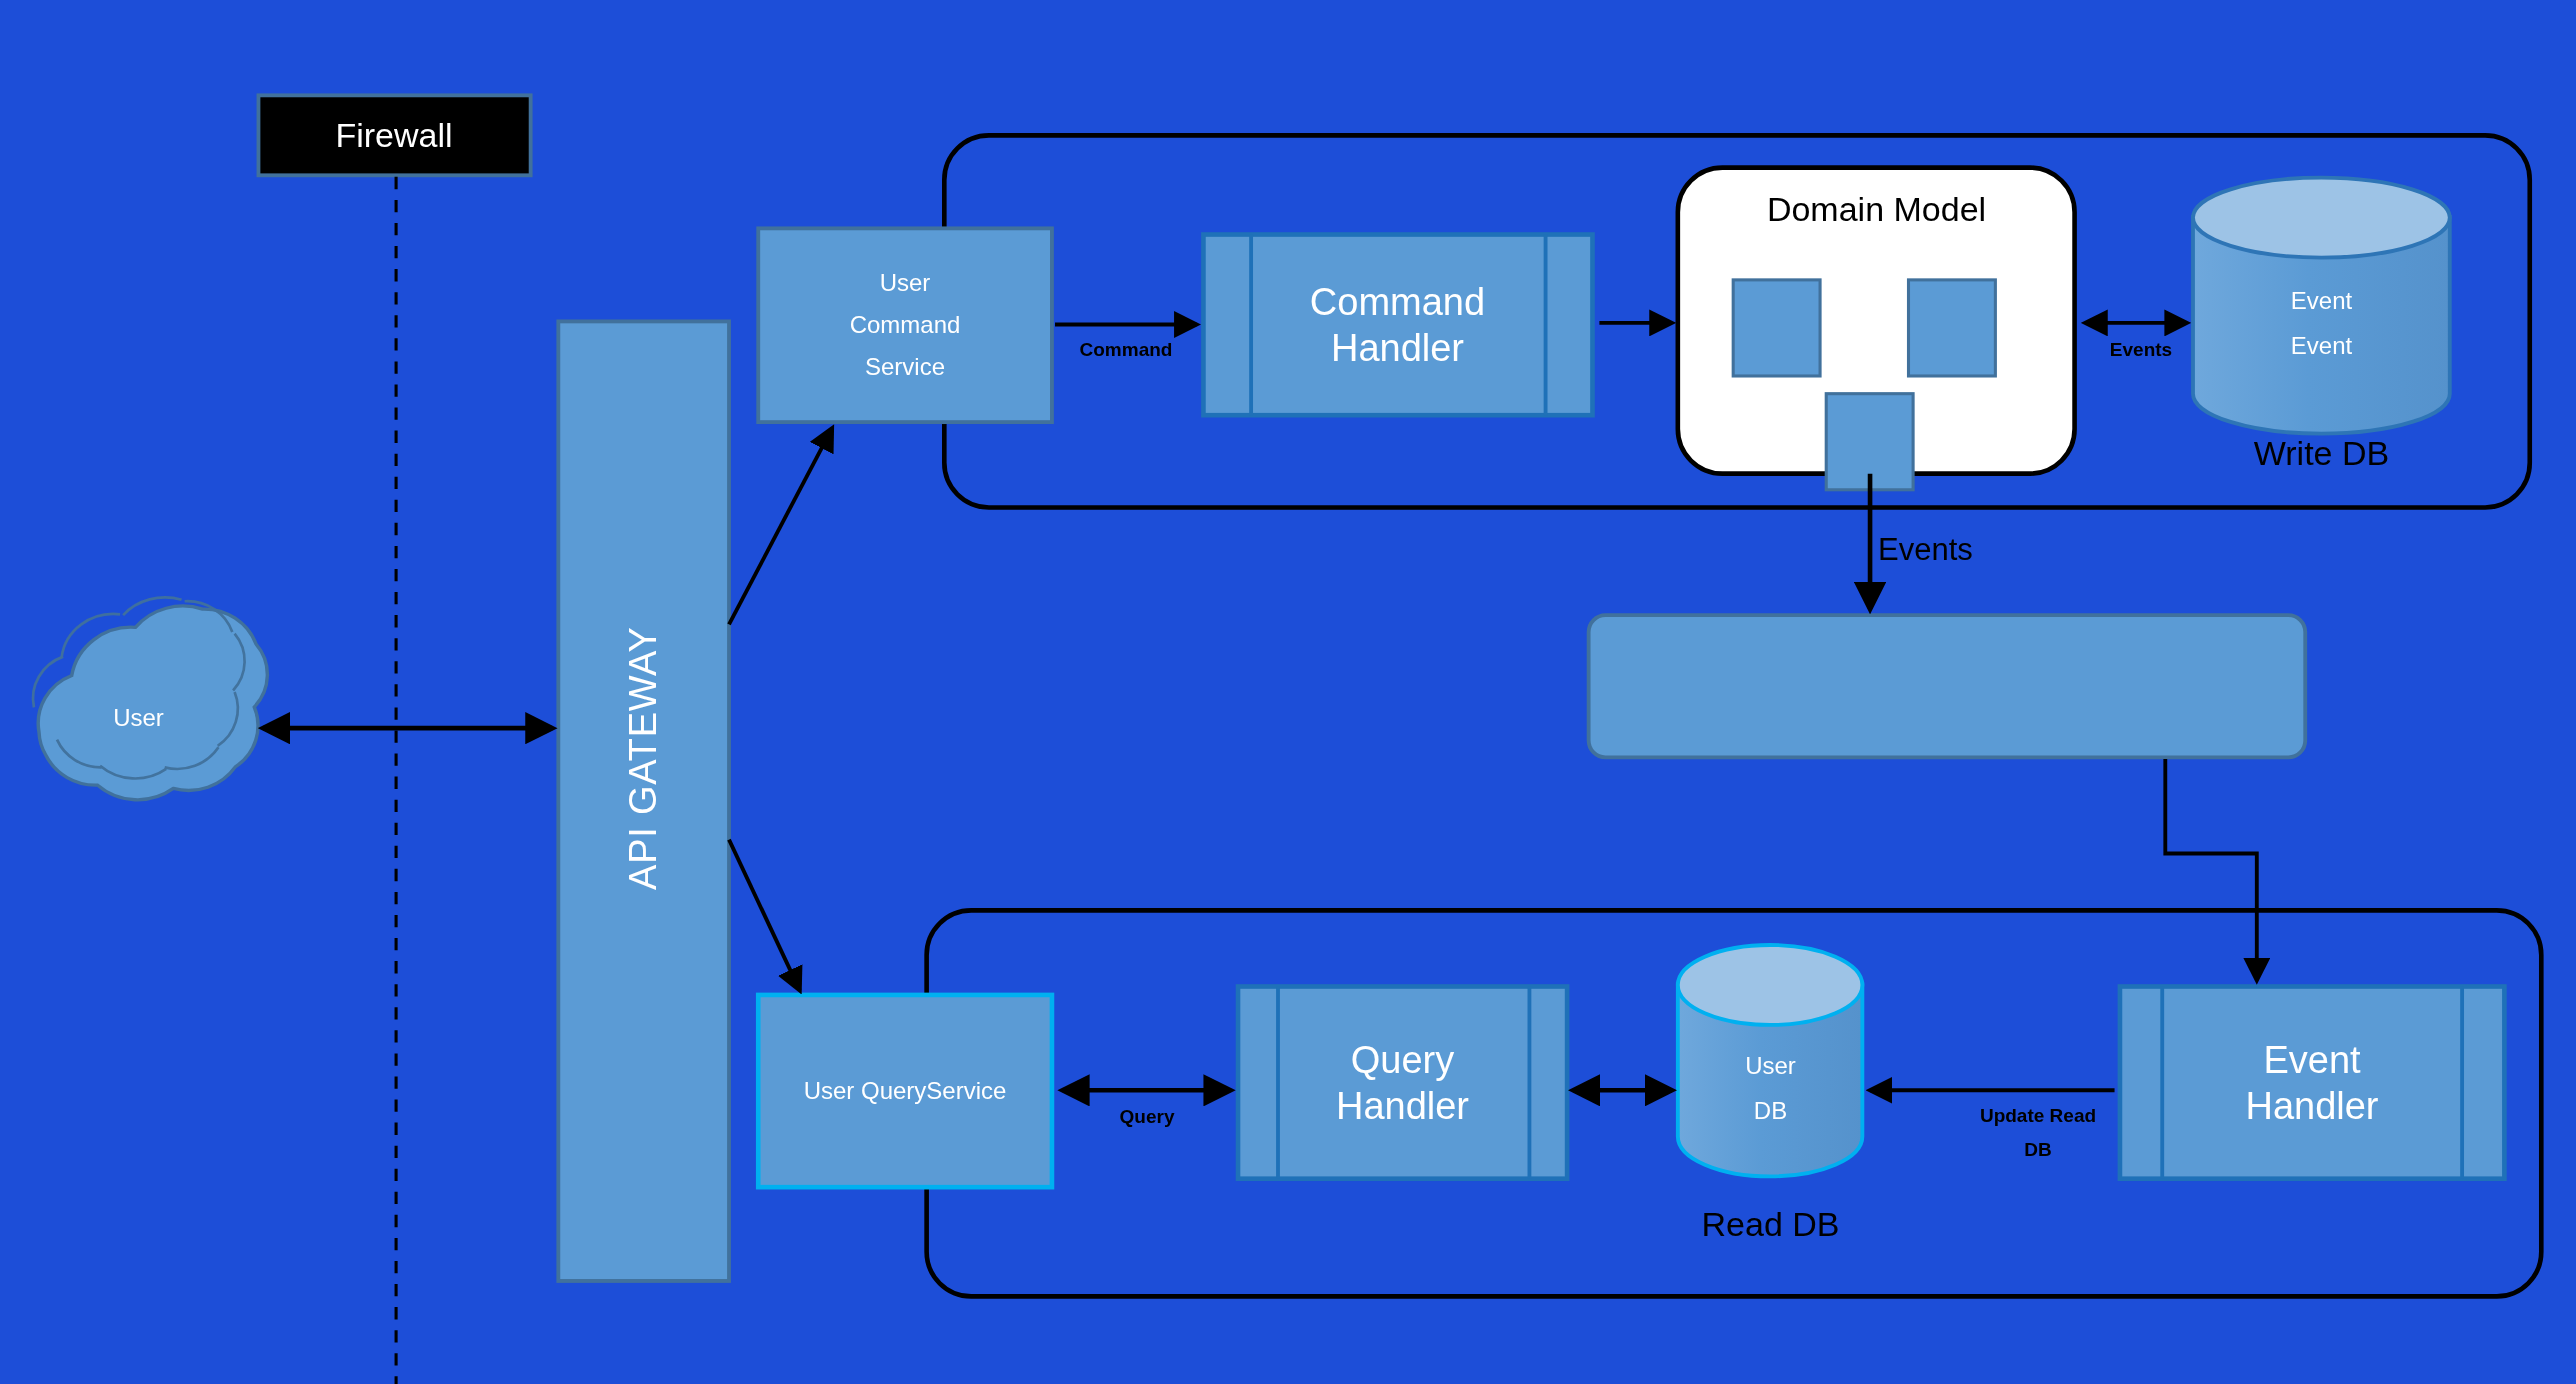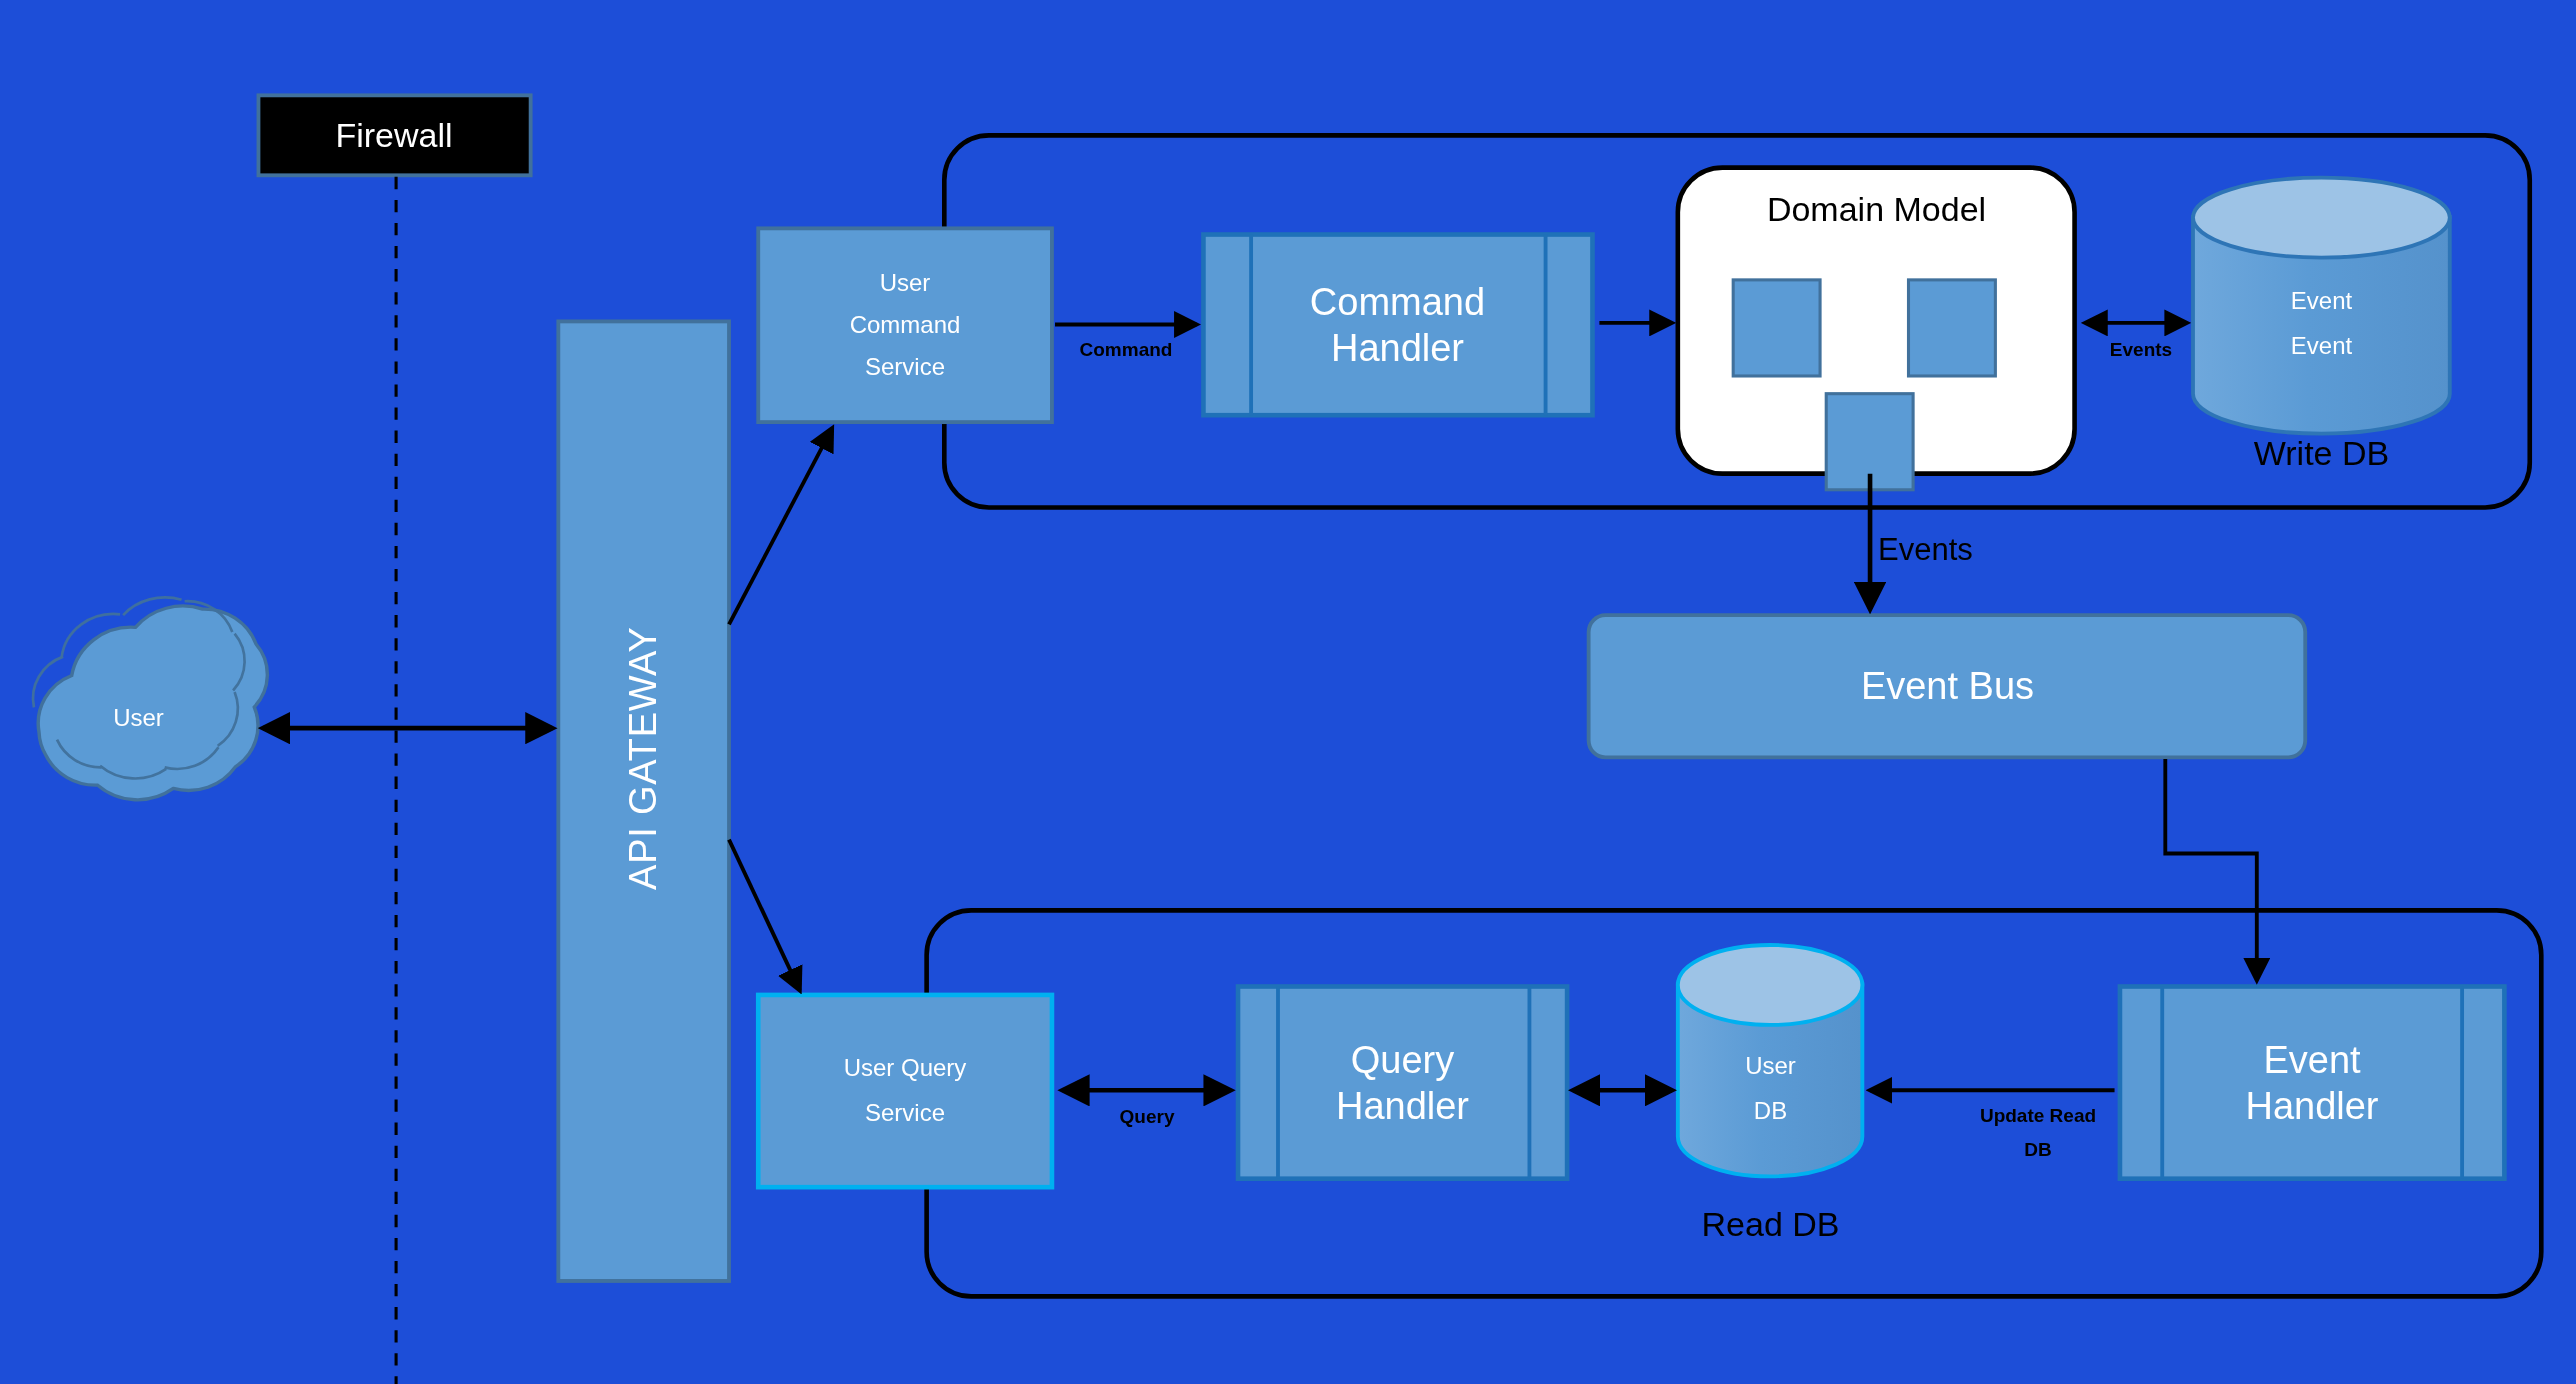--- a/index.html
+++ b/index.html
@@ -201,24 +201,23 @@
   <div class="lbl group-text" style="left:1678px; top:188px; width:397px; height:43px;">Domain Model</div>
 
   <div style="position:absolute; left:2193px; top:231px; width:257px; height:185px;
               display:flex; flex-direction:column; align-items:center; justify-content:center;">
     <div class="lbl node-text" style="position:relative; height:45px;">Event</div>
     <div class="lbl node-text" style="position:relative; height:45px;">Event</div>
   </div>
 
   <div class="lbl group-text" style="left:2193px; top:432px; width:257px; height:43px;">Write DB</div>
 
-  <div class="lbl node-text big" style="left:1589px; top:615px; width:717px; height:142px;">Event Bus</div>
 
   <div style="position:absolute; left:758px; top:995px; width:294px; height:192px;
-              display:flex; flex-direction:column; align-items:center; justify-content:center;">
+              display:flex; flex-direction:row; align-items:center; justify-content:center;">
     <div class="lbl node-text" style="position:relative; height:45px;">User Query</div>
     <div class="lbl node-text" style="position:relative; height:45px;">Service</div>
   </div>
 
   <div style="position:absolute; left:1238px; top:987px; width:329px; height:192px;
               display:flex; flex-direction:column; align-items:center; justify-content:center;">
     <div class="lbl node-text big" style="position:relative; height:46px;">Query</div>
     <div class="lbl node-text big" style="position:relative; height:46px;">Handler</div>
   </div>
 

